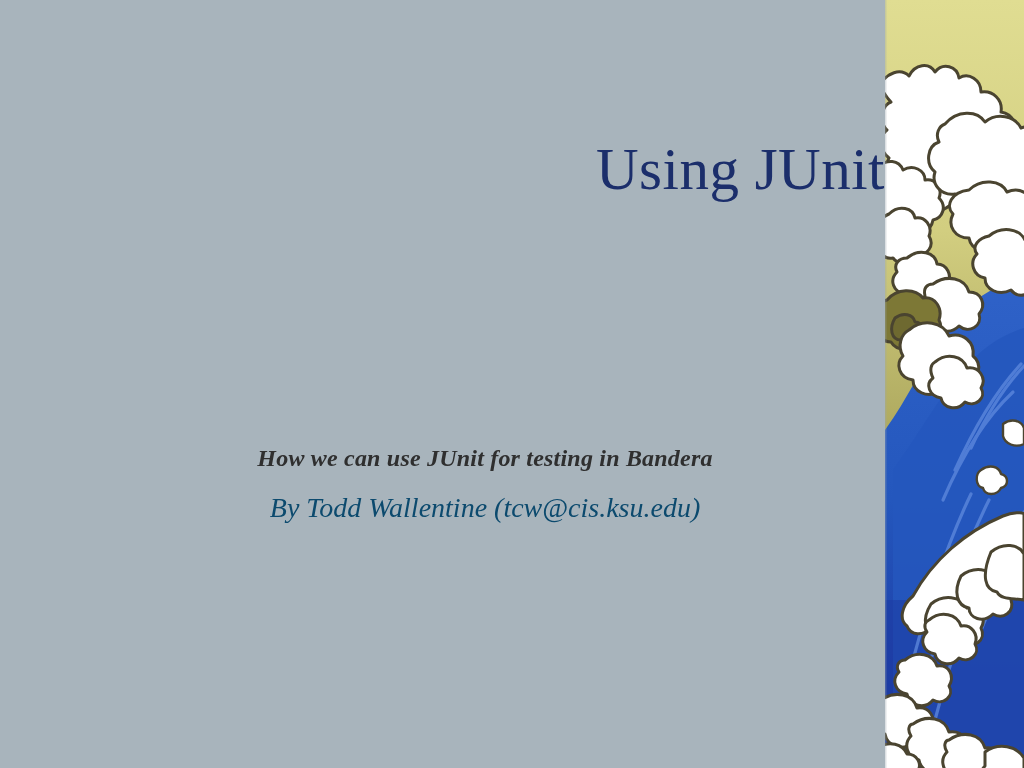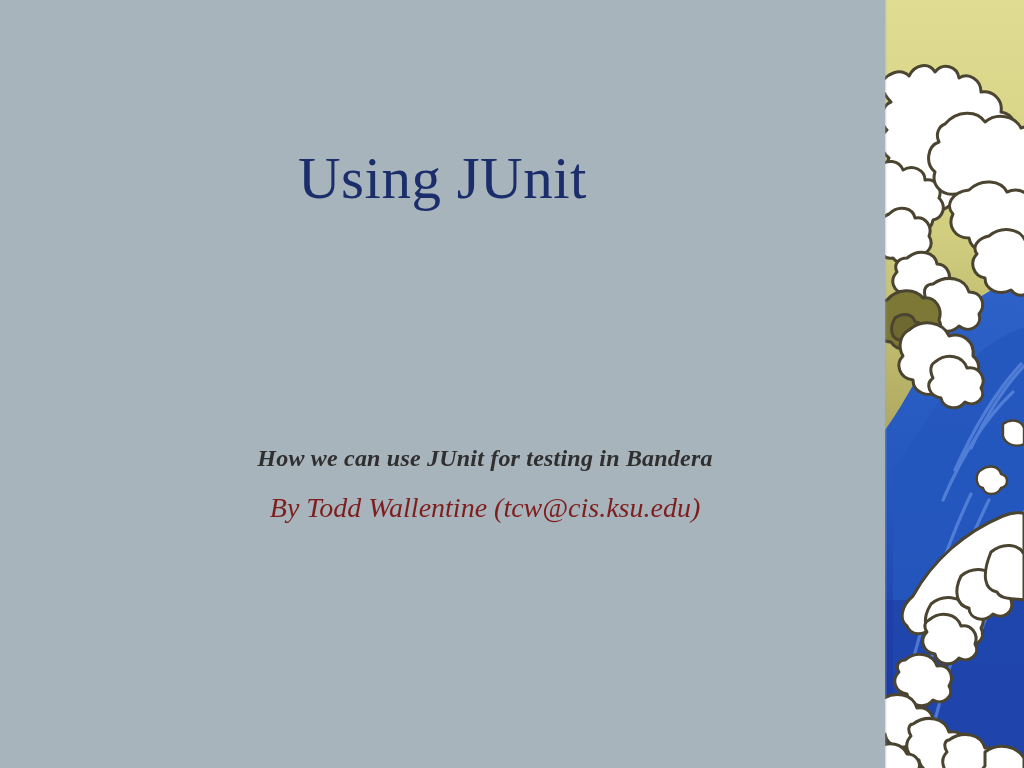--- a/index.html
+++ b/index.html
@@ -34,26 +34,27 @@
 
   
   #title-block {
     position: absolute;
     left: 0;
     top: 138px;
     width: 885px;
     text-align: center;
   }
   #slide-title {
-    margin: 9px;
+    margin: 0;
     font-size: 59px;
     font-weight: normal;
     line-height: 1.06;
     color: #1b2e6b;
     letter-spacing: 0.5px;
+    text-align: right;
   }
 
   #subtitle-block {
     position: absolute;
     left: 90px;
     top: 443px;
     width: 790px;
     text-align: center;
   }
   #slide-subtitle {
@@ -64,21 +65,21 @@
     line-height: 1.25;
     color: #2f2f2f;
     letter-spacing: 0.2px;
   }
   #slide-author {
     margin: 18px 0 0 0;
     font-size: 28px;
     font-weight: normal;
     font-style: italic;
     line-height: 1.2;
-    color: #7f1d1d;
+    color: #0c4a6e;
   }
 </style>
 </head>
 <body>
 
 <div id="slide">
 
   <div id="wave-panel">
     <svg viewBox="0 0 139 768" preserveAspectRatio="none" xmlns="http://www.w3.org/2000/svg">
       <defs>

